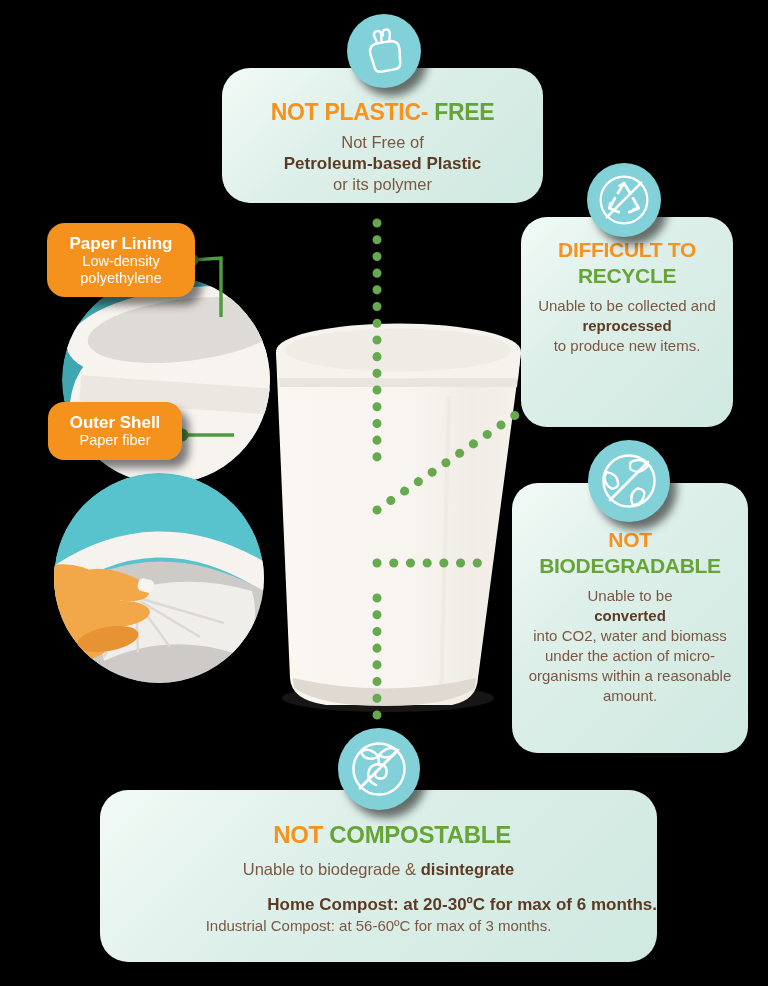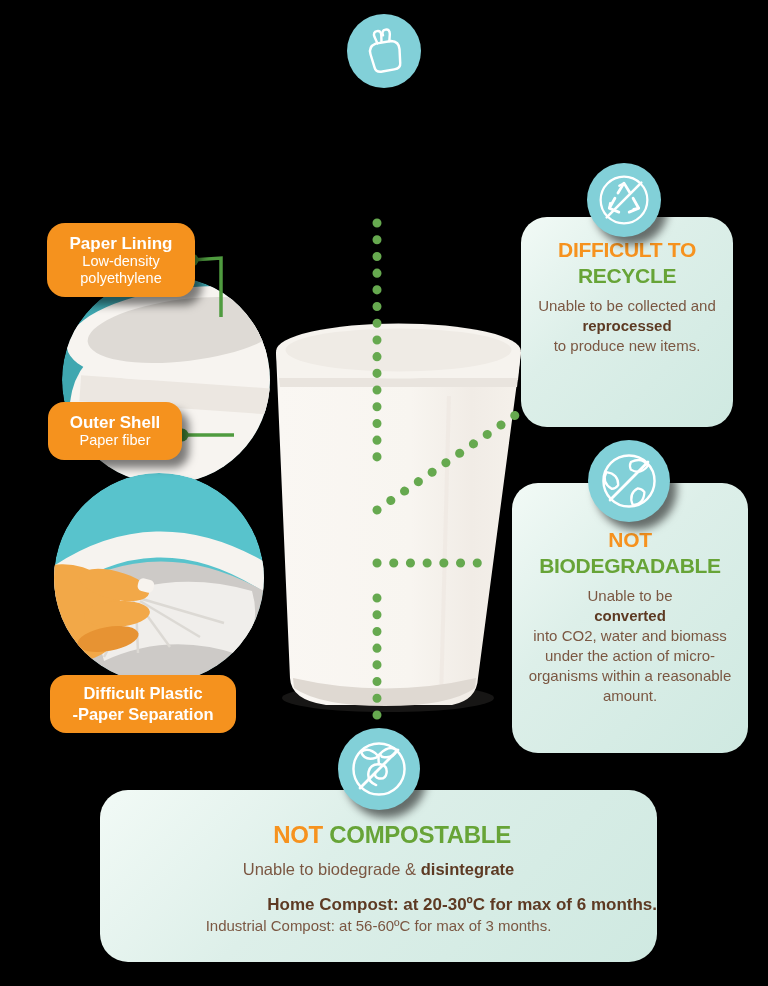--- a/index.html
+++ b/index.html
@@ -129,20 +129,31 @@
       <line x1="377" y1="598" x2="377" y2="720"></line>
     </g>
     <g stroke="#4F9B3F" stroke-width="3.5" fill="none">
       <polyline points="192,260 221,258 221,317"></polyline>
       <line x1="182" y1="435" x2="234" y2="435"></line>
     </g>
     <circle cx="192" cy="260" r="6.5" fill="#4F9B3F"></circle>
     <circle cx="182" cy="435" r="6.5" fill="#4F9B3F"></circle>
   </svg>
 
+  <div class="card" id="top-card">
+    <div class="title">
+      <span class="t-orange">NOT PLASTIC-</span>
+      <span class="t-green">FREE</span>
+    </div>
+    <div class="body">
+      <span class="blk">Not Free of</span>
+      <span class="blk body-b">Petroleum-based Plastic</span>
+      <span class="blk">or its polymer</span>
+    </div>
+  </div>
 
   <div class="card" id="recycle-card">
     <div class="title">
       <span class="blk t-orange">DIFFICULT TO</span>
       <span class="blk t-green">RECYCLE</span>
     </div>
     <div class="body">
       <span>Unable to be collected and</span>
       <span class="blk body-b">reprocessed</span>
       <span>to produce new items.</span>
@@ -175,24 +186,20 @@
   </div>
 
   <div class="pill" id="inner-lining-pill">
     <div class="p-title">Paper Lining</div>
     <div class="p-sub">Low-density</div>
     <div class="p-sub">polyethylene</div>
   </div>
   <div class="pill" id="outer-shell-pill">
     <div class="p-title">Outer Shell</div>
     <div class="p-sub">Paper fiber</div>
-  </div>
-  <div class="pill" id="separation-pill">
-    <div class="p-title">Difficult Plastic</div>
-    <div class="p-title">-Paper Separation</div>
   </div>
 
   <div class="badge" id="bag-badge">
     <svg width="52" height="52" viewBox="0 0 60 60">
       <g transform="rotate(-10 30 30)" stroke="#fff" stroke-width="2.8" fill="none" stroke-linecap="round" stroke-linejoin="round">
         <path d="M22 20 Q13 22 14 31 L16 47 Q16.5 53 24 53 L38 53 Q45.5 53 46 47 L48 31 Q49 22 40 20 Z"></path>
         <path d="M24 20 L22 12 Q21 6 26 6 Q31 6 30 12 L29 19"></path>
         <path d="M38 20 L40 12 Q41 6 36 6 Q31 6 32 12"></path>
       </g>
     </svg>

